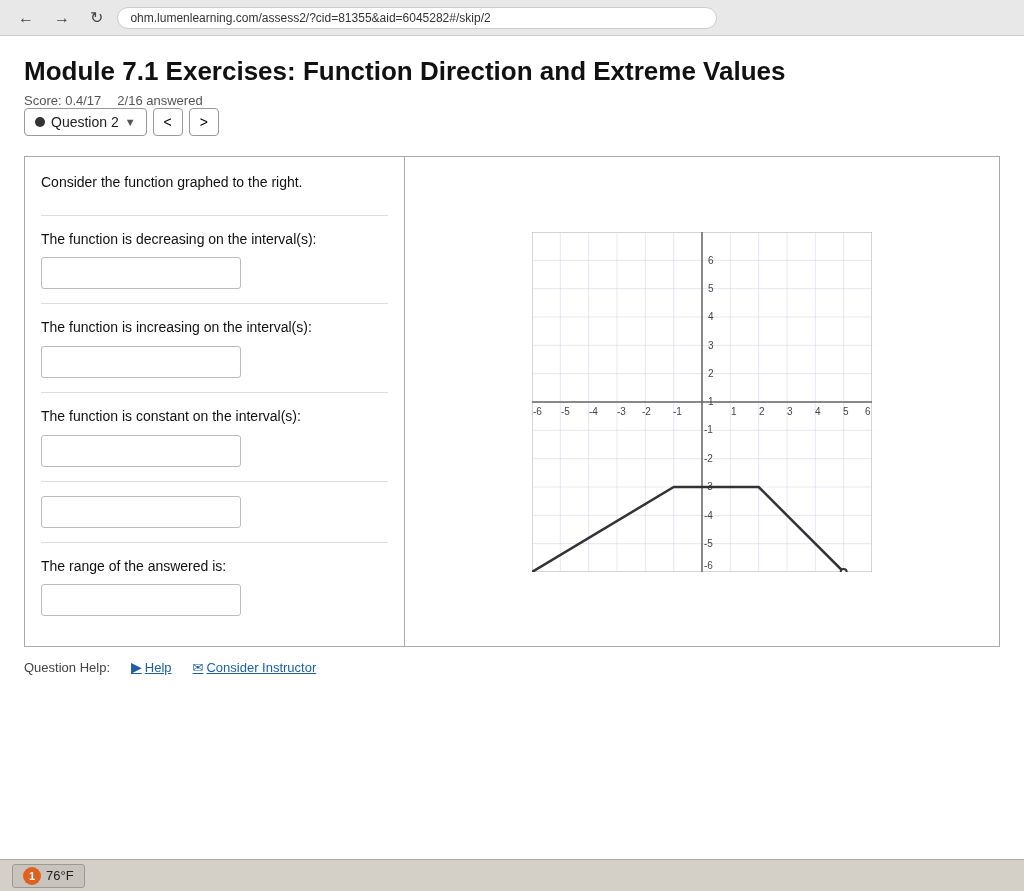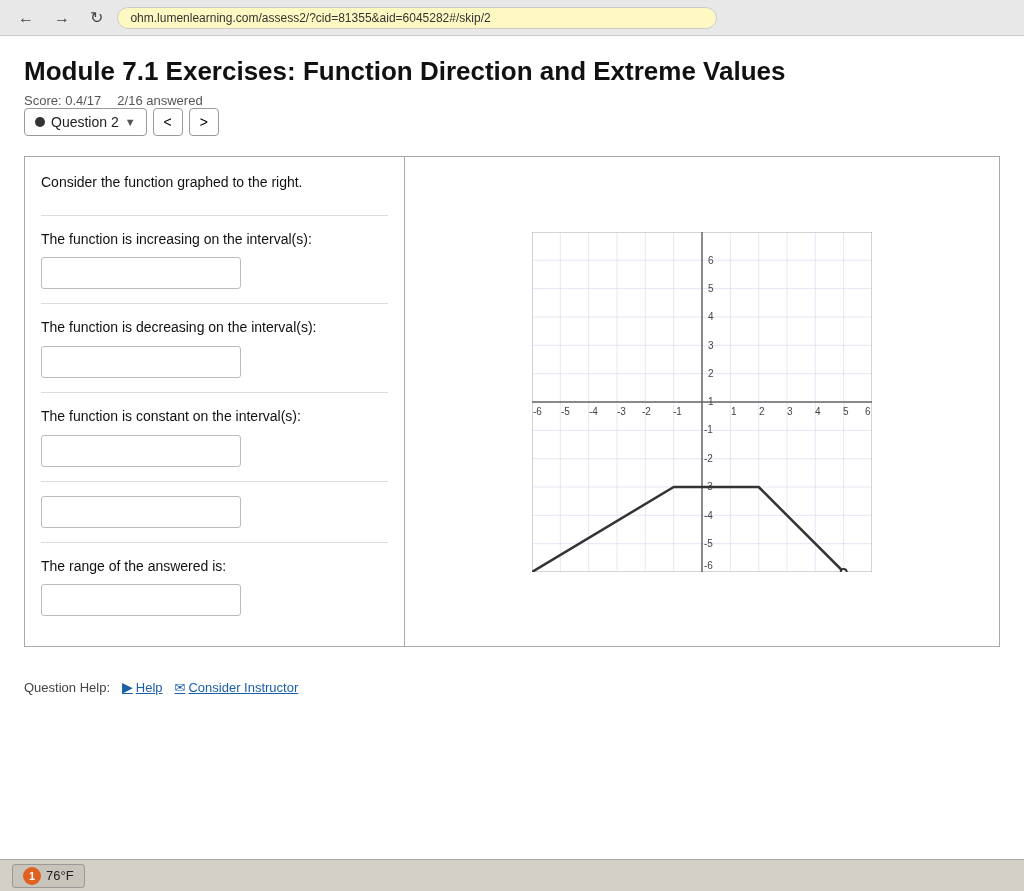--- a/index.html
+++ b/index.html
@@ -21,21 +21,21 @@
     }
     .browser-bar .nav-btn {
       background: none;
       border: none;
       cursor: pointer;
       font-size: 16px;
       color: #444;
       padding: 2px 6px;
     }
     .browser-bar .url-bar {
-      background: #fef9c3;
+      background: #ffffff;
       border: 1px solid #ccc;
       border-radius: 12px;
       padding: 3px 12px;
       font-size: 12px;
       color: #333;
       flex: 1;
       max-width: 600px;
     }
     .page-content {
       background: white;
@@ -84,21 +84,21 @@
       background: white;
       padding: 5px 10px;
       font-size: 14px;
       cursor: pointer;
       border-radius: 4px;
     }
     .question-container {
       display: flex;
       border: 1px solid #aaa;
       background: white;
-      margin-bottom: 32px;
+      margin-bottom: 12px;
     }
     .question-left {
       flex: 0 0 380px;
       padding: 16px 16px;
       border-right: 1px solid #aaa;
     }
     .question-right {
       flex: 1;
       padding: 10px;
       display: flex;
@@ -136,21 +136,21 @@
     }
     svg.graph {
       width: 340px;
       height: 340px;
     }
     .question-help {
       font-size: 13px;
       color: #444;
       display: flex;
       align-items: center;
-      gap: 12px;
+      gap: 21px;
       margin-bottom: 16px;
     }
     .help-link {
       color: #1a5fa8;
       text-decoration: underline;
       cursor: pointer;
       display: flex;
       align-items: center;
       gap: 3px;
     }
@@ -222,27 +222,27 @@
 
   <div class="question-container">
 
     <div class="question-left">
 
       <div class="question-section">
         <p class="question-text">Consider the function graphed to the right.</p>
       </div>
 
       <div class="question-section">
+        <p class="question-text">The function is decreasing on the interval(s):</p>
+        <input class="answer-input" type="text" style="">
+      </div>
+
+      <div class="question-section">
         <p class="question-text">The function is increasing on the interval(s):</p>
         <input class="answer-input" type="text" value="" style="">
-      </div>
-
-      <div class="question-section">
-        <p class="question-text">The function is decreasing on the interval(s):</p>
-        <input class="answer-input" type="text" style="">
       </div>
 
       <div class="question-section">
         <p class="question-text">The function is constant on the interval(s):</p>
         <input class="answer-input" type="text" style="">
       </div>
 
       <div class="question-section">
         <input class="answer-input" type="text" style="">
       </div>

